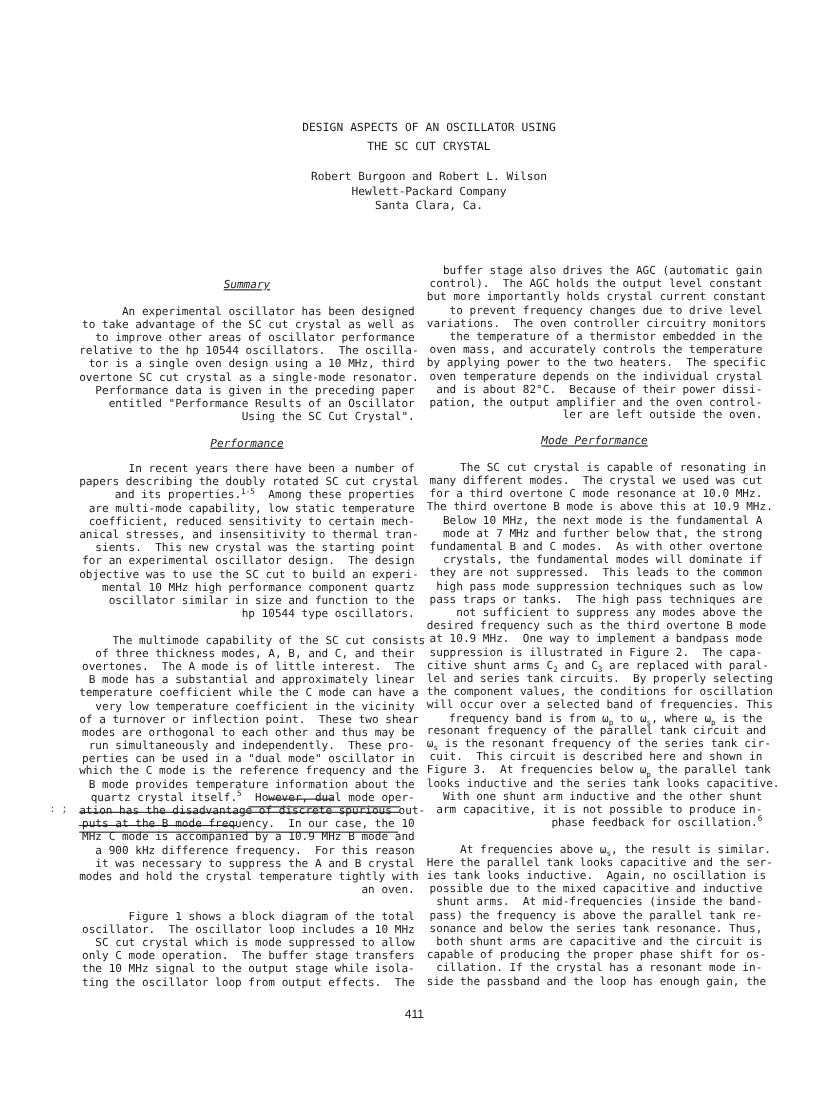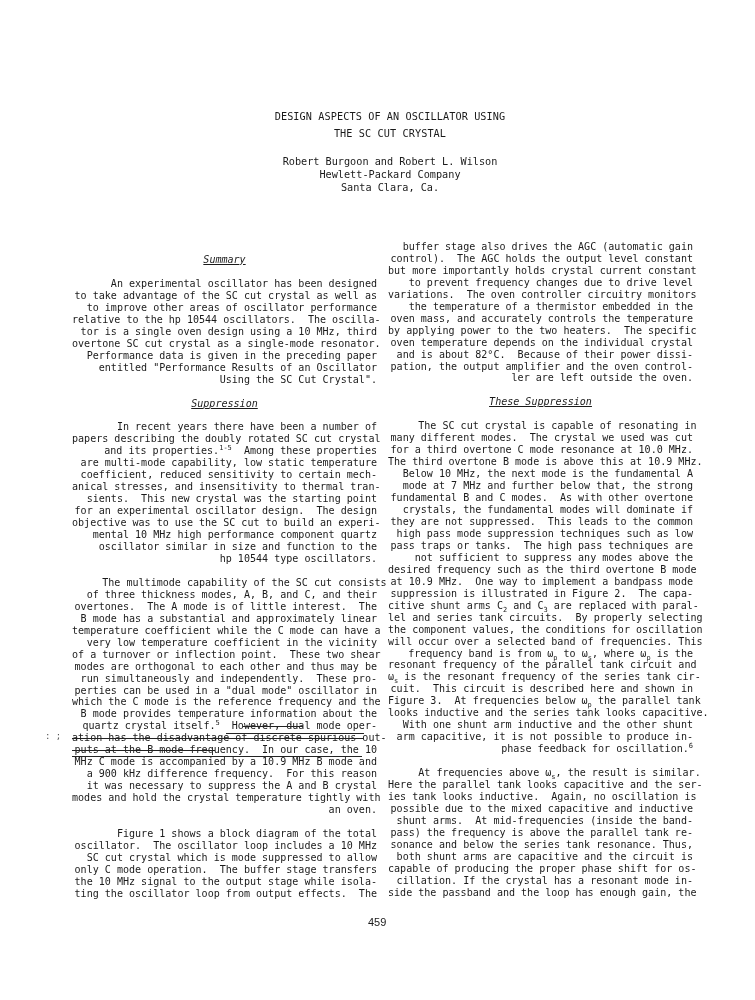--- a/index.html
+++ b/index.html
@@ -38,34 +38,34 @@
   <div class="authors">
     <span class="line">Robert Burgoon and Robert L. Wilson</span>
     <span class="line">Hewlett-Packard Company</span>
     <span class="line">Santa Clara, Ca.</span>
   </div>
 
   <div class="col left">
     <div class="heading">Summary</div>
     <div class="para"><span class="line">     An experimental oscillator has been designed</span><span class="line">to take advantage of the SC cut crystal as well as</span><span class="line">to improve other areas of oscillator performance</span><span class="line">relative to the hp 10544 oscillators.  The oscilla-</span><span class="line">tor is a single oven design using a 10 MHz, third</span><span class="line">overtone SC cut crystal as a single-mode resonator.</span><span class="line">Performance data is given in the preceding paper</span><span class="line">entitled "Performance Results of an Oscillator</span><span class="line">Using the SC Cut Crystal".</span></div>
 
-    <div class="heading">Suppression</div>
+    <div class="heading">Performance</div>
     <div class="para"><span class="line">     In recent years there have been a number of</span><span class="line">papers describing the doubly rotated SC cut crystal</span><span class="line">and its properties.<sup>1-5</sup>  Among these properties</span><span class="line">are multi-mode capability, low static temperature</span><span class="line">coefficient, reduced sensitivity to certain mech-</span><span class="line">anical stresses, and insensitivity to thermal tran-</span><span class="line">sients.  This new crystal was the starting point</span><span class="line">for an experimental oscillator design.  The design</span><span class="line">objective was to use the SC cut to build an experi-</span><span class="line">mental 10 MHz high performance component quartz</span><span class="line">oscillator similar in size and function to the</span><span class="line">hp 10544 type oscillators.</span></div>
     <div class="para"><span class="line">     The multimode capability of the SC cut consists</span><span class="line">of three thickness modes, A, B, and C, and their</span><span class="line">overtones.  The A mode is of little interest.  The</span><span class="line">B mode has a substantial and approximately linear</span><span class="line">temperature coefficient while the C mode can have a</span><span class="line">very low temperature coefficient in the vicinity</span><span class="line">of a turnover or inflection point.  These two shear</span><span class="line">modes are orthogonal to each other and thus may be</span><span class="line">run simultaneously and independently.  These pro-</span><span class="line">perties can be used in a "dual mode" oscillator in</span><span class="line">which the C mode is the reference frequency and the</span><span class="line">B mode provides temperature information about the</span><span class="line">quartz crystal itself.<sup>5</sup>  However, dual mode oper-</span><span class="line">ation has the disadvantage of discrete spurious out-</span><span class="line">puts at the B mode frequency.  In our case, the 10</span><span class="line">MHz C mode is accompanied by a 10.9 MHz B mode and</span><span class="line">a 900 kHz difference frequency.  For this reason</span><span class="line">it was necessary to suppress the A and B crystal</span><span class="line">modes and hold the crystal temperature tightly with</span><span class="line">an oven.</span></div>
     <div class="para"><span class="line">     Figure 1 shows a block diagram of the total</span><span class="line">oscillator.  The oscillator loop includes a 10 MHz</span><span class="line">SC cut crystal which is mode suppressed to allow</span><span class="line">only C mode operation.  The buffer stage transfers</span><span class="line">the 10 MHz signal to the output stage while isola-</span><span class="line">ting the oscillator loop from output effects.  The</span></div>
   </div>
 
   <div class="col right">
     <div class="para"><span class="line">buffer stage also drives the AGC (automatic gain</span><span class="line">control).  The AGC holds the output level constant</span><span class="line">but more importantly holds crystal current constant</span><span class="line">to prevent frequency changes due to drive level</span><span class="line">variations.  The oven controller circuitry monitors</span><span class="line">the temperature of a thermistor embedded in the</span><span class="line">oven mass, and accurately controls the temperature</span><span class="line">by applying power to the two heaters.  The specific</span><span class="line">oven temperature depends on the individual crystal</span><span class="line">and is about 82°C.  Because of their power dissi-</span><span class="line">pation, the output amplifier and the oven control-</span><span class="line">ler are left outside the oven.</span></div>
-    <div class="heading">These Suppression</div>
+    <div class="heading">Mode Performance</div>
     <div class="para"><span class="line">     The SC cut crystal is capable of resonating in</span><span class="line">many different modes.  The crystal we used was cut</span><span class="line">for a third overtone C mode resonance at 10.0 MHz.</span><span class="line">The third overtone B mode is above this at 10.9 MHz.</span><span class="line">Below 10 MHz, the next mode is the fundamental A</span><span class="line">mode at 7 MHz and further below that, the strong</span><span class="line">fundamental B and C modes.  As with other overtone</span><span class="line">crystals, the fundamental modes will dominate if</span><span class="line">they are not suppressed.  This leads to the common</span><span class="line">high pass mode suppression techniques such as low</span><span class="line">pass traps or tanks.  The high pass techniques are</span><span class="line">not sufficient to suppress any modes above the</span><span class="line">desired frequency such as the third overtone B mode</span><span class="line">at 10.9 MHz.  One way to implement a bandpass mode</span><span class="line">suppression is illustrated in Figure 2.  The capa-</span><span class="line">citive shunt arms C<sub>2</sub> and C<sub>3</sub> are replaced with paral-</span><span class="line">lel and series tank circuits.  By properly selecting</span><span class="line">the component values, the conditions for oscillation</span><span class="line">will occur over a selected band of frequencies. This</span><span class="line">frequency band is from ω<sub>p</sub> to ω<sub>s</sub>, where ω<sub>p</sub> is the</span><span class="line">resonant frequency of the parallel tank circuit and</span><span class="line">ω<sub>s</sub> is the resonant frequency of the series tank cir-</span><span class="line">cuit.  This circuit is described here and shown in</span><span class="line">Figure 3.  At frequencies below ω<sub>p</sub> the parallel tank</span><span class="line">looks inductive and the series tank looks capacitive.</span><span class="line">With one shunt arm inductive and the other shunt</span><span class="line">arm capacitive, it is not possible to produce in-</span><span class="line">phase feedback for oscillation.<sup>6</sup></span></div>
     <div class="para"><span class="line">     At frequencies above ω<sub>s</sub>, the result is similar.</span><span class="line">Here the parallel tank looks capacitive and the ser-</span><span class="line">ies tank looks inductive.  Again, no oscillation is</span><span class="line">possible due to the mixed capacitive and inductive</span><span class="line">shunt arms.  At mid-frequencies (inside the band-</span><span class="line">pass) the frequency is above the parallel tank re-</span><span class="line">sonance and below the series tank resonance. Thus,</span><span class="line">both shunt arms are capacitive and the circuit is</span><span class="line">capable of producing the proper phase shift for os-</span><span class="line">cillation. If the crystal has a resonant mode in-</span><span class="line">side the passband and the loop has enough gain, the</span></div>
   </div>
 
   <div class="margin-mark">: ;</div>
   <div class="annot-underline" style="left:243px; top:722px; width:60px;"></div>
   <div class="annot-underline" style="left:72px; top:734px; width:292px;"></div>
   <div class="annot-underline" style="left:72px; top:746px; width:143px;"></div>
   <div class="strike" style="left:226px; top:729px; width:138px;"></div>
   <div class="strike" style="left:72px; top:752px; width:290px;"></div>
 
-  <div class="page-number">459</div>
+  <div class="page-number">411</div>
 </div>
 
 </body></html>

